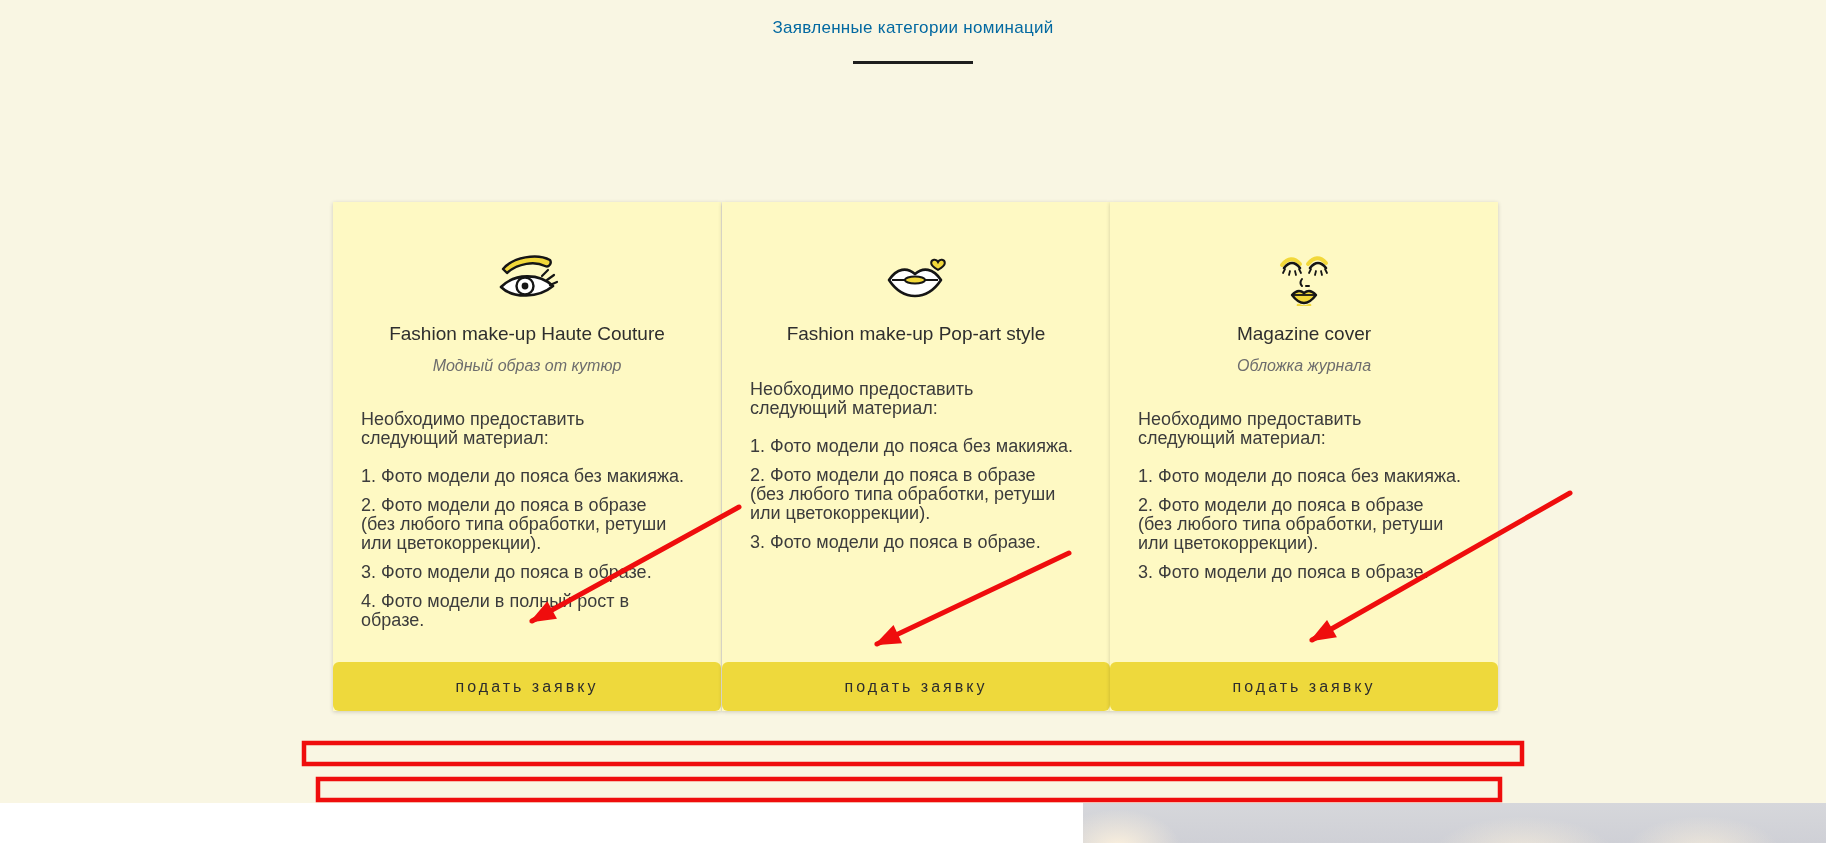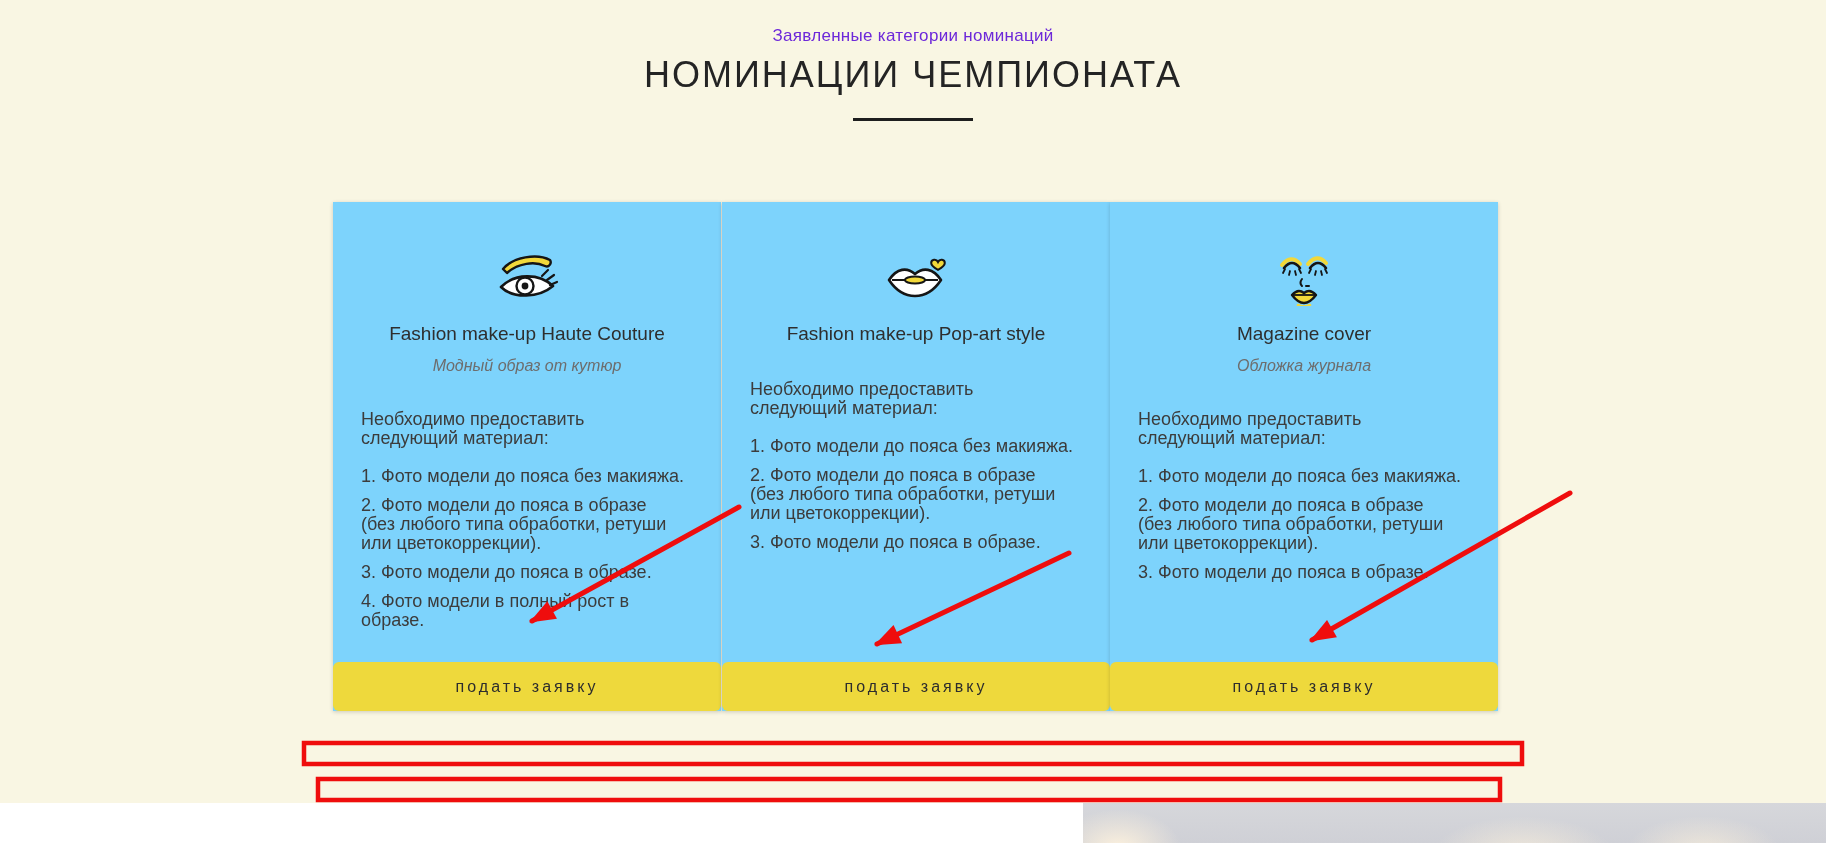--- a/index.html
+++ b/index.html
@@ -8,32 +8,32 @@
     background:#ffffff;
     font-family:"Liberation Sans","DejaVu Sans",sans-serif;
   }
   .beige-section{
     position:absolute;top:0;left:0;width:1826px;height:803px;
     background:var(--bg,#f9f6e3);
   }
   
   .header{position:absolute;top:0;left:0;width:1826px;text-align:center;}
   .header-tagline{
-    padding-top:24px;font-size:17px;line-height:24px;color:#6d28d9;letter-spacing:.3px;
+    padding-top:16px;font-size:17px;line-height:24px;color:#0369a1;letter-spacing:.3px;
   }
   .header-title{
     margin-top:5px;font-size:36px;line-height:44px;font-weight:400;
     color:#242424;letter-spacing:2px;
   }
   .header-divider{
     width:120px;height:3px;background:#1e1e1e;margin:21px auto 0;
   }
   
   .card{
-    position:absolute;top:202px;width:388px;height:509px;background:#7dd3fc;
+    position:absolute;top:202px;width:388px;height:509px;background:#fef9c3;
     box-shadow:0 1px 4px rgba(0,0,0,.18);
   }
   .card-1{left:333px;}
   .card-2{left:722px;}
   .card-3{left:1110px;}
   .card-icon{height:56px;margin-top:48px;display:flex;align-items:center;justify-content:center;}
   .card-title{
     margin-top:16px;text-align:center;font-size:19px;line-height:23px;color:#2e2e2e;
   }
   .card-subtitle{
@@ -70,21 +70,20 @@
   }
   .icon-svg{display:block;}
 </style>
 </head>
 <body>
 
 <div class="beige-section">
 
   <div class="header">
     <div class="header-tagline">Заявленные категории номинаций</div>
-    <div class="header-title">НОМИНАЦИИ ЧЕМПИОНАТА</div>
     <div class="header-divider"></div>
   </div>
 
   <div class="card card-1">
     <div class="card-icon">
       <svg class="icon-svg" width="64" height="52" viewBox="0 0 64 52">
         <path d="M8 17 C18 5, 42 1, 55 8 C57 11, 54 16, 50 14 C40 9, 23 11, 12 21 Z" fill="#f2d83a" stroke="#151515" stroke-width="2.4" stroke-linejoin="round"></path>
         <path d="M6 35 C20 21, 44 21, 58 34 C44 46, 18 47, 6 35 Z" fill="#ffffff" stroke="#151515" stroke-width="2.6" stroke-linejoin="round"></path>
         <circle cx="30" cy="34" r="8.5" fill="#ffffff" stroke="#151515" stroke-width="2.4"></circle>
         <circle cx="30" cy="34" r="3.4" fill="#151515"></circle>

